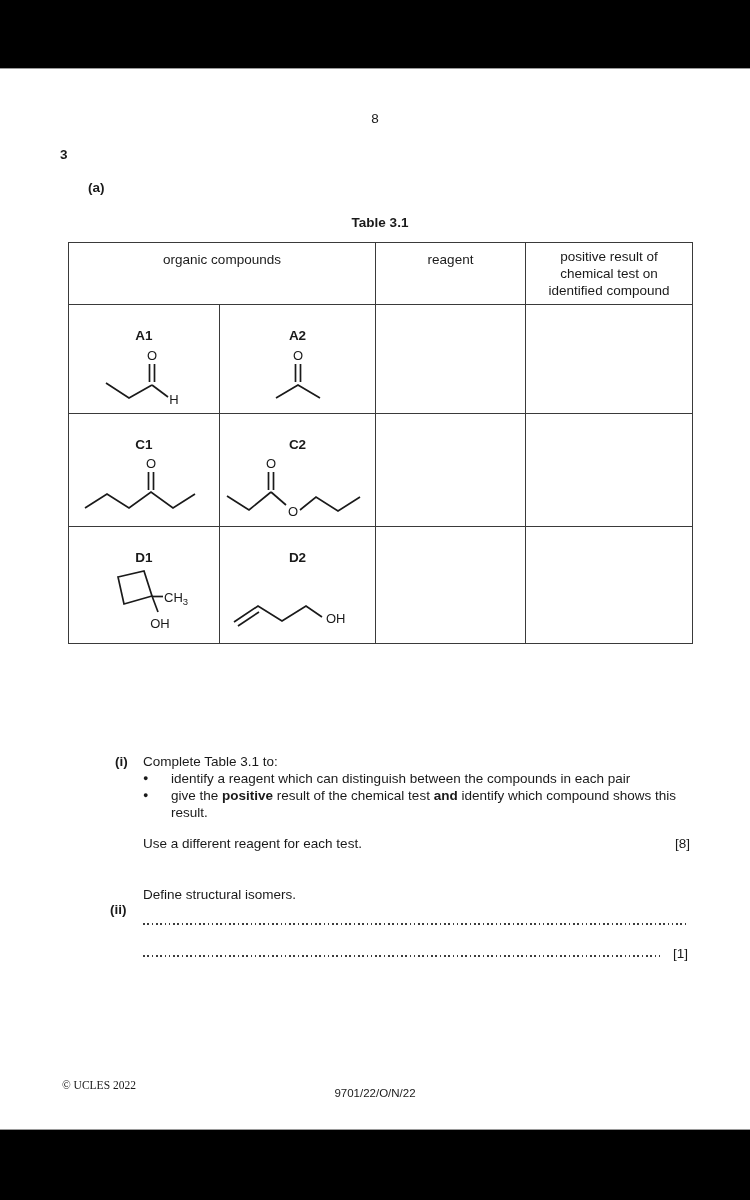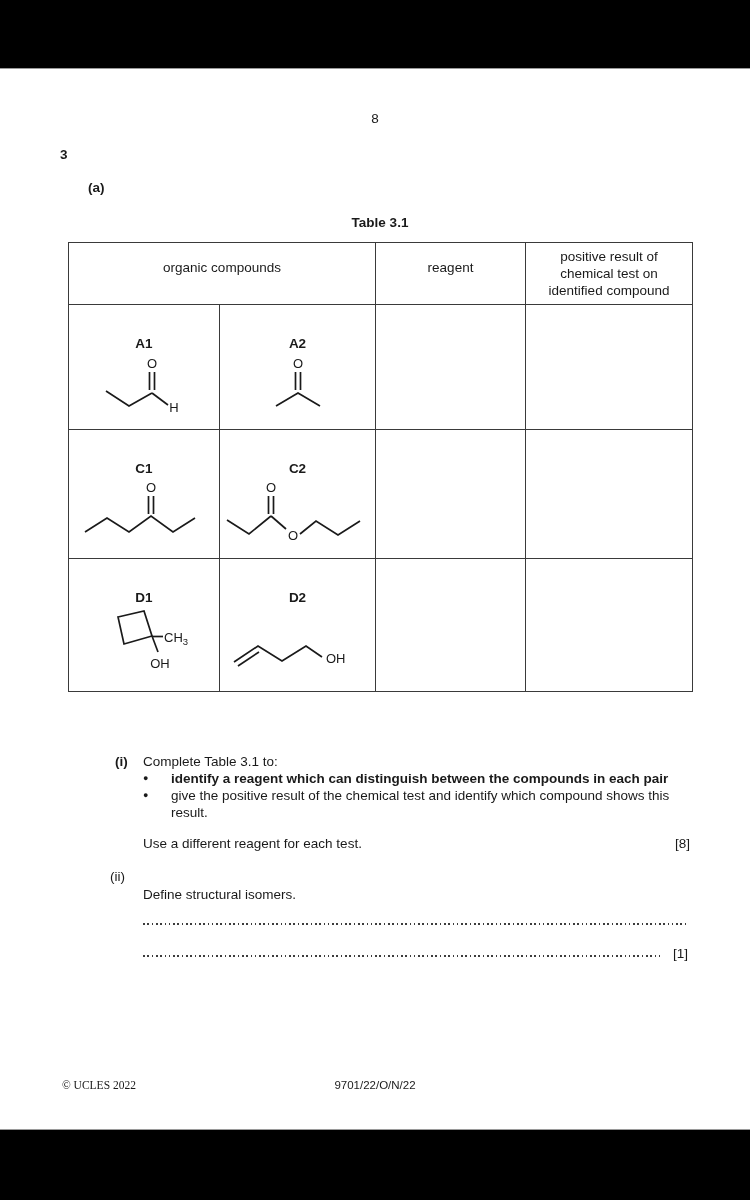--- a/index.html
+++ b/index.html
@@ -12,75 +12,75 @@
   }
   .page {
     position:absolute; top:68px; left:0;
     width:750px; height:1060px;
     background:#fff; color:#1a1a1a;
     font-size:13.5px; line-height:17px;
     border-top:1px solid #9a9a9a;
     border-bottom:1px solid #9a9a9a;
   }
   .abs { position:absolute; }
-  b, .bold { font-weight:normal; }
+  b, .bold { font-weight:bold; }
 
   .page-number { top:41px; left:0; width:750px; text-align:center; }
 
   .q-row { display:flex; }
   .q3 { top:77px; left:60px; width:632px; }
   .q3 .qnum { width:30px; font-weight:bold; flex:none; }
   .parta { top:110px; left:88px; width:604px; }
   .parta .plabel { width:28px; font-weight:bold; flex:none; }
 
   .table-title { top:145px; left:68px; width:624px; text-align:center; font-weight:bold; }
 
   table.t31 {
     position:absolute; top:173px; left:68px;
     width:624px; border-collapse:collapse; table-layout:fixed;
   }
   table.t31 td {
-    border:1px solid #3a3a3a; padding:16px; vertical-align:top;
+    border:1px solid #3a3a3a; padding:8px; vertical-align:top;
     font-size:13.5px; color:#1a1a1a;
   }
   td.hdr { text-align:center; vertical-align:middle; line-height:17px; }
   tr.hrow { height:61px; }
   tr.drow { height:107px; }
   .cellwrap { display:flex; flex-direction:column; align-items:center; padding-top:14px; }
   .struct-label { font-weight:bold; line-height:17px; }
   .structsvg { margin-top:3px; display:block; }
   .structsvg path, .structsvg line { stroke:#1a1a1a; stroke-width:1.7; fill:none; }
   .structsvg text { fill:#1a1a1a; stroke:none; font-family:"Liberation Sans",sans-serif; font-size:13px; }
 
   .parti { top:684px; left:115px; width:575px; }
   .pi-row { display:flex; }
   .pi-label { width:28px; font-weight:bold; flex:none; }
   .pi-body { flex:1; }
   .bullet { display:flex; }
   .dot { width:28px; flex:none; font-size:9px; line-height:17px; }
-  .b1line { white-space:nowrap;font-weight:bold; }
+  .b1line { white-space:nowrap; }
   .use-row { position:relative; margin-top:14px; }
   .marks-right { position:absolute; right:0; top:0; }
 
   .partii { top:799px; left:110px; width:578px; }
-  .pii-label { width:33px; font-weight:normal; flex:none; }
+  .pii-label { width:33px; font-weight:bold; flex:none;margin-top:33px; }
   .pii-body { flex:1; }
   .definep { margin-top:18px; }
   .dotline {
     height:2px;
     background-image:repeating-linear-gradient(to right,#3c3c3c 0 1.6px, transparent 1.6px 4.3px);
   }
   .dl1 { margin-top:20px; width:545px; }
   .dl2row { position:relative; height:17px; margin-top:20px; }
   .dl2 { position:absolute; left:0; bottom:5px; width:517px; }
   .dl2marks { position:absolute; right:0; bottom:0; }
 
   .footer { top:1008px; left:0; width:750px; height:16px; font-size:11.5px; }
   .footer-left { position:absolute; left:62px; top:0;font-family:Liberation Serif, serif; }
-  .footer-center { position:absolute; left:0; width:750px; text-align:center; top:0; }
+  .footer-center { position:absolute; left:0; width:750px; text-align:center; top:8px; }
 </style>
 </head>
 <body>
 
 <div class="page">
 
   <div class="abs page-number">8</div>
 
   <div class="abs q3 q-row">
     <span class="qnum">3</span>

